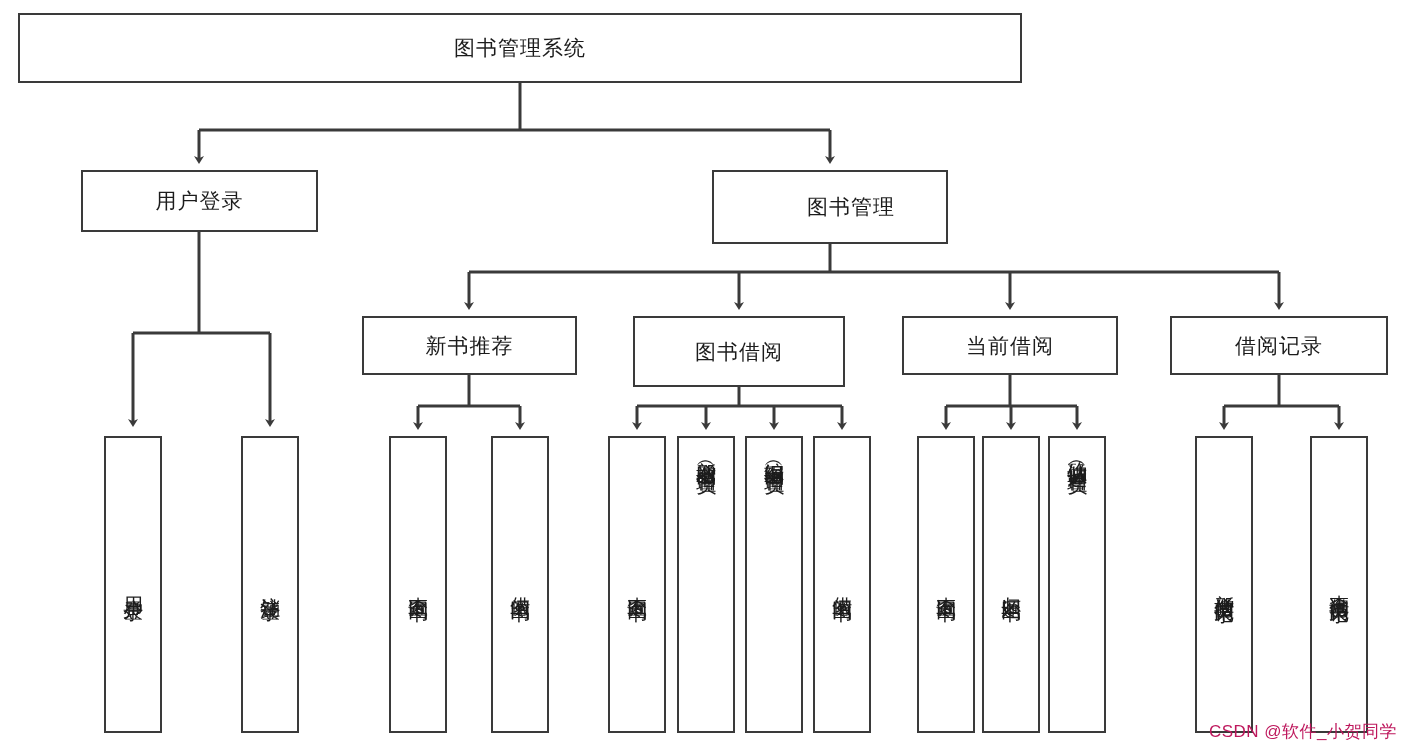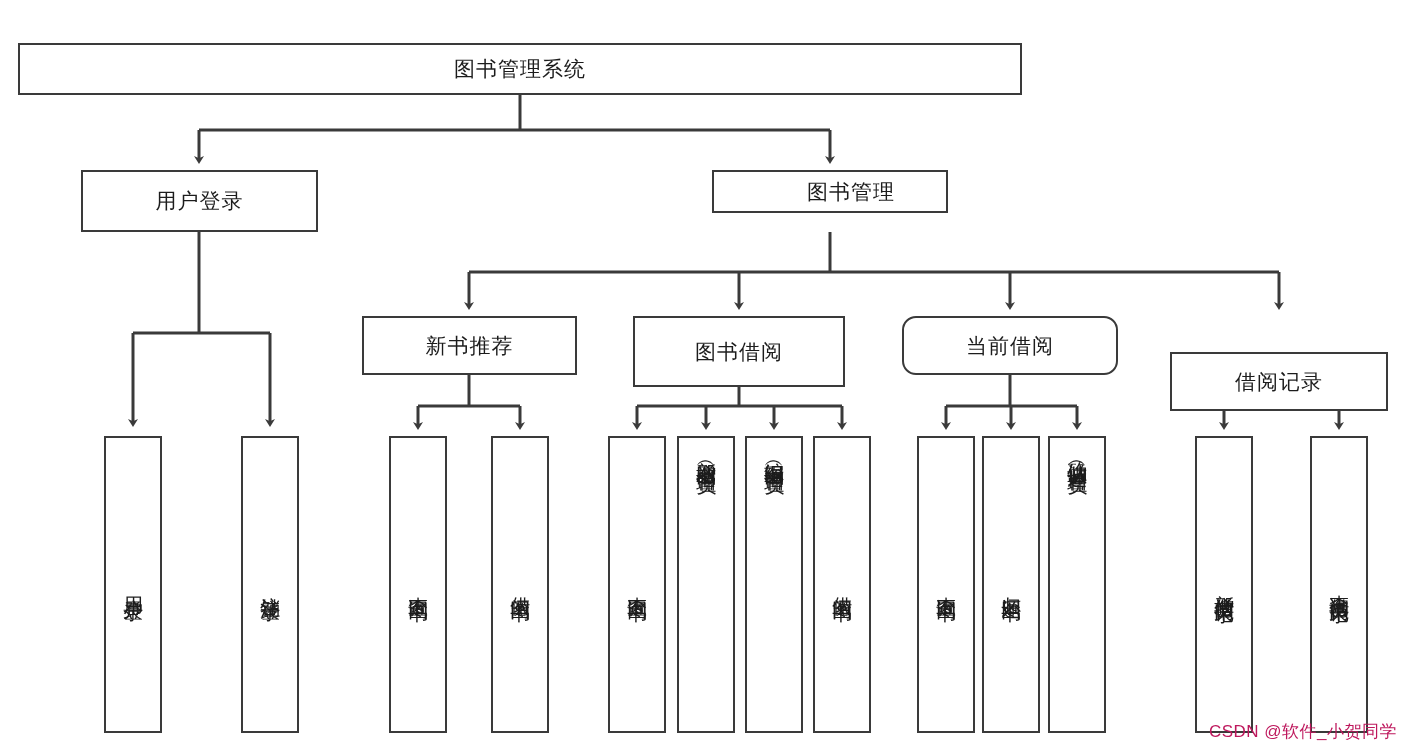--- a/index.html
+++ b/index.html
@@ -114,41 +114,41 @@
       <path d="M1011,406 L1011,426" marker-end="url(#arrow)"></path>
       <path d="M1077,406 L1077,426" marker-end="url(#arrow)"></path>
 
       <path d="M1279,375 L1279,406"></path>
       <path d="M1224,406 L1339,406"></path>
       <path d="M1224,406 L1224,426" marker-end="url(#arrow)"></path>
       <path d="M1339,406 L1339,426" marker-end="url(#arrow)"></path>
     </g>
   </svg>
 
-  <div class="node h" style="left:18px; top:13px; width:1004px; height:52px;margin-top:30px;">
+  <div class="node h" style="left:18px; top:13px; width:1004px; height:70px;">
     <span>图书管理系统</span>
   </div>
 
   <div class="node h" style="left:81px; top:170px; width:237px; height:62px;">
     <span>用户登录</span>
   </div>
-  <div class="node h" style="left:712px; top:170px; width:236px; height:43px;padding-left:42px;">
+  <div class="node h" style="left:712px; top:170px; width:236px; height:74px;padding-left:42px;">
     <span>图书管理</span>
   </div>
 
   <div class="node h" style="left:362px; top:316px; width:215px; height:59px;">
     <span>新书推荐</span>
   </div>
   <div class="node h" style="left:633px; top:316px; width:212px; height:71px;">
     <span>图书借阅</span>
   </div>
-  <div class="node h" style="left:902px; top:316px; width:216px; height:59px;border-radius:14px;">
+  <div class="node h" style="left:902px; top:316px; width:216px; height:59px;">
     <span>当前借阅</span>
   </div>
-  <div class="node h" style="left:1170px; top:316px; width:218px; height:59px;margin-top:36px;">
+  <div class="node h" style="left:1170px; top:316px; width:218px; height:59px;">
     <span>借阅记录</span>
   </div>
 
   <div class="node v" style="left:104px; top:436px; width:58px; height:297px; align-items:center;">
     <span class="vtext">用户登录</span>
   </div>
   <div class="node v" style="left:241px; top:436px; width:58px; height:297px; align-items:center;">
     <span class="vtext">注销登录</span>
   </div>
 

